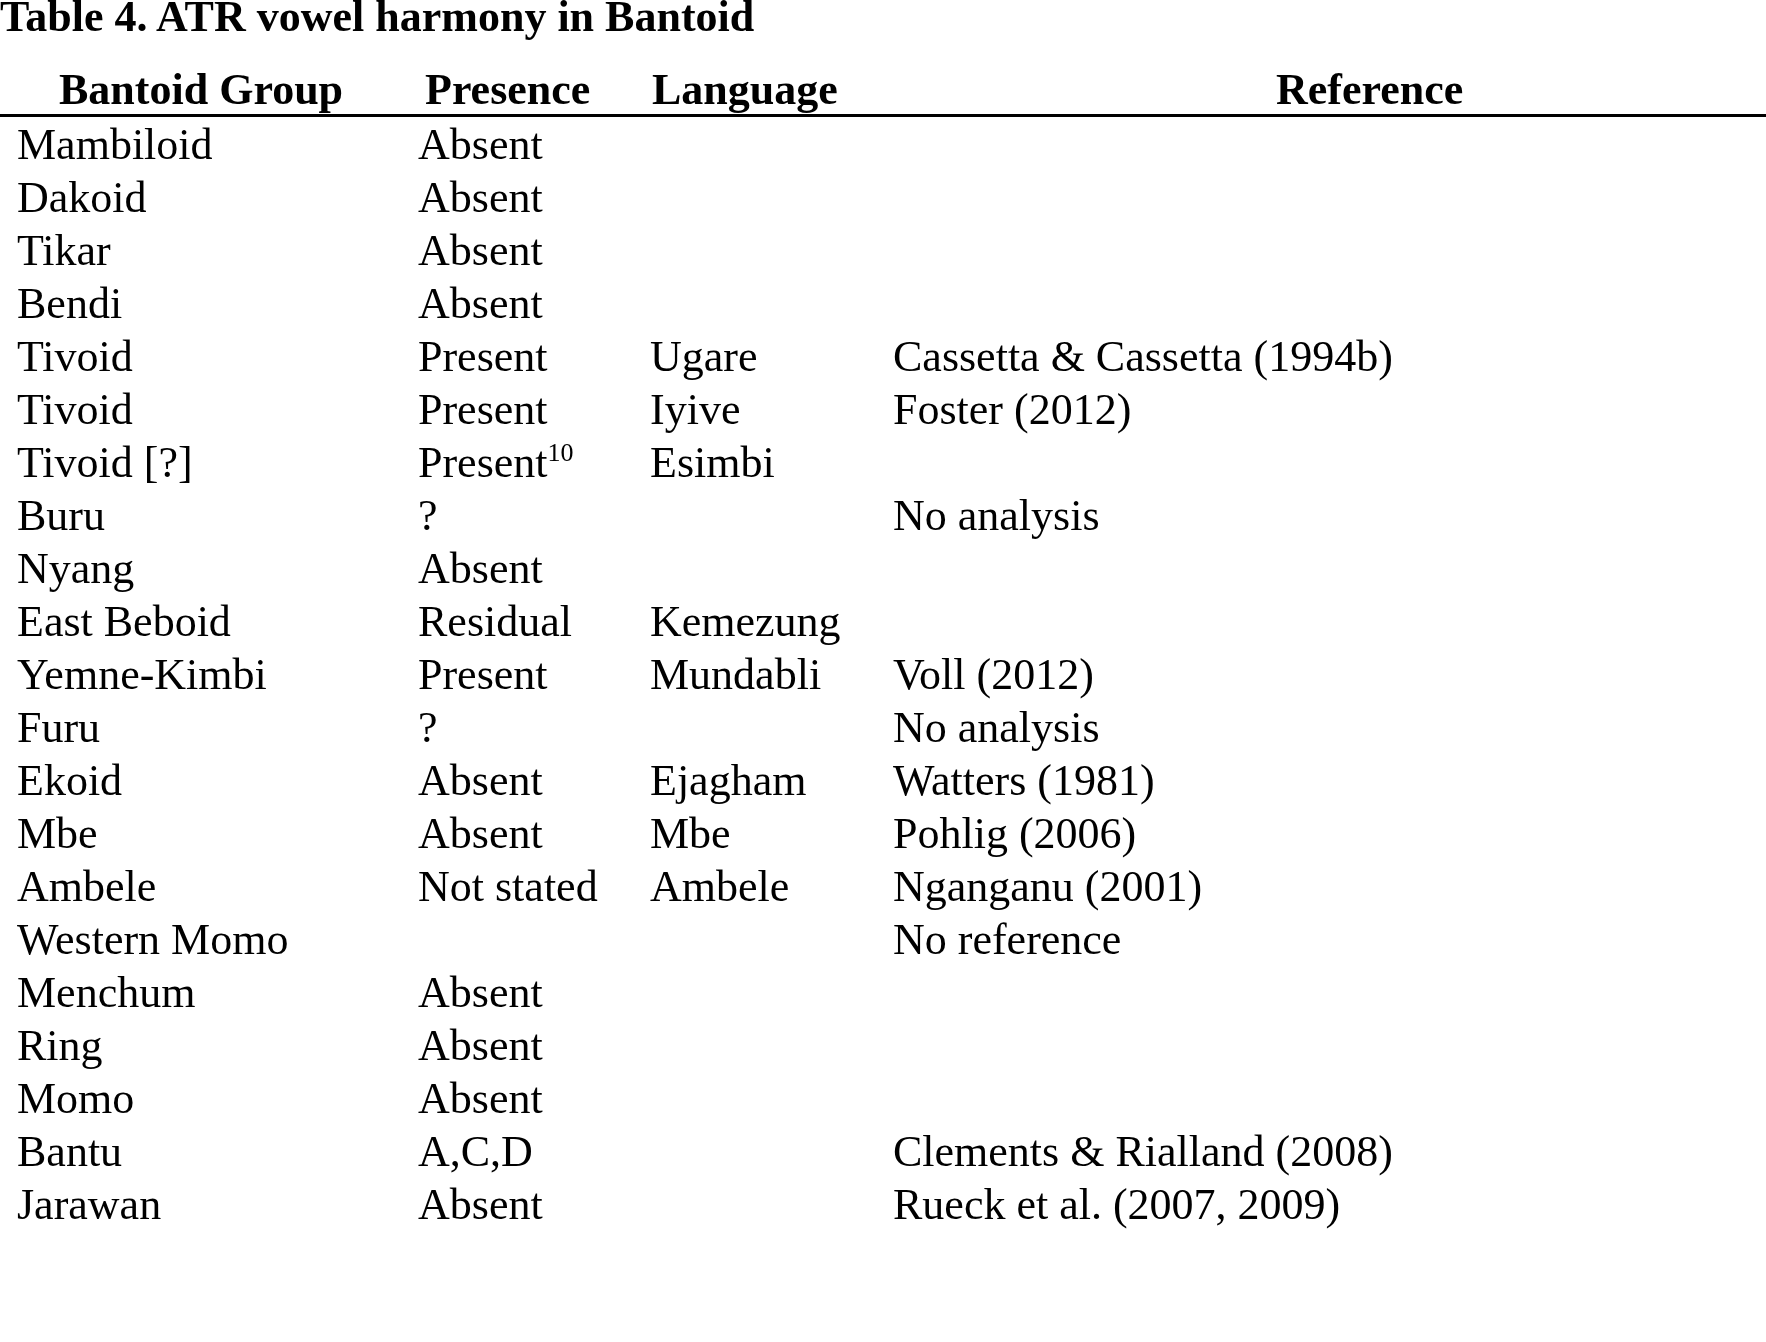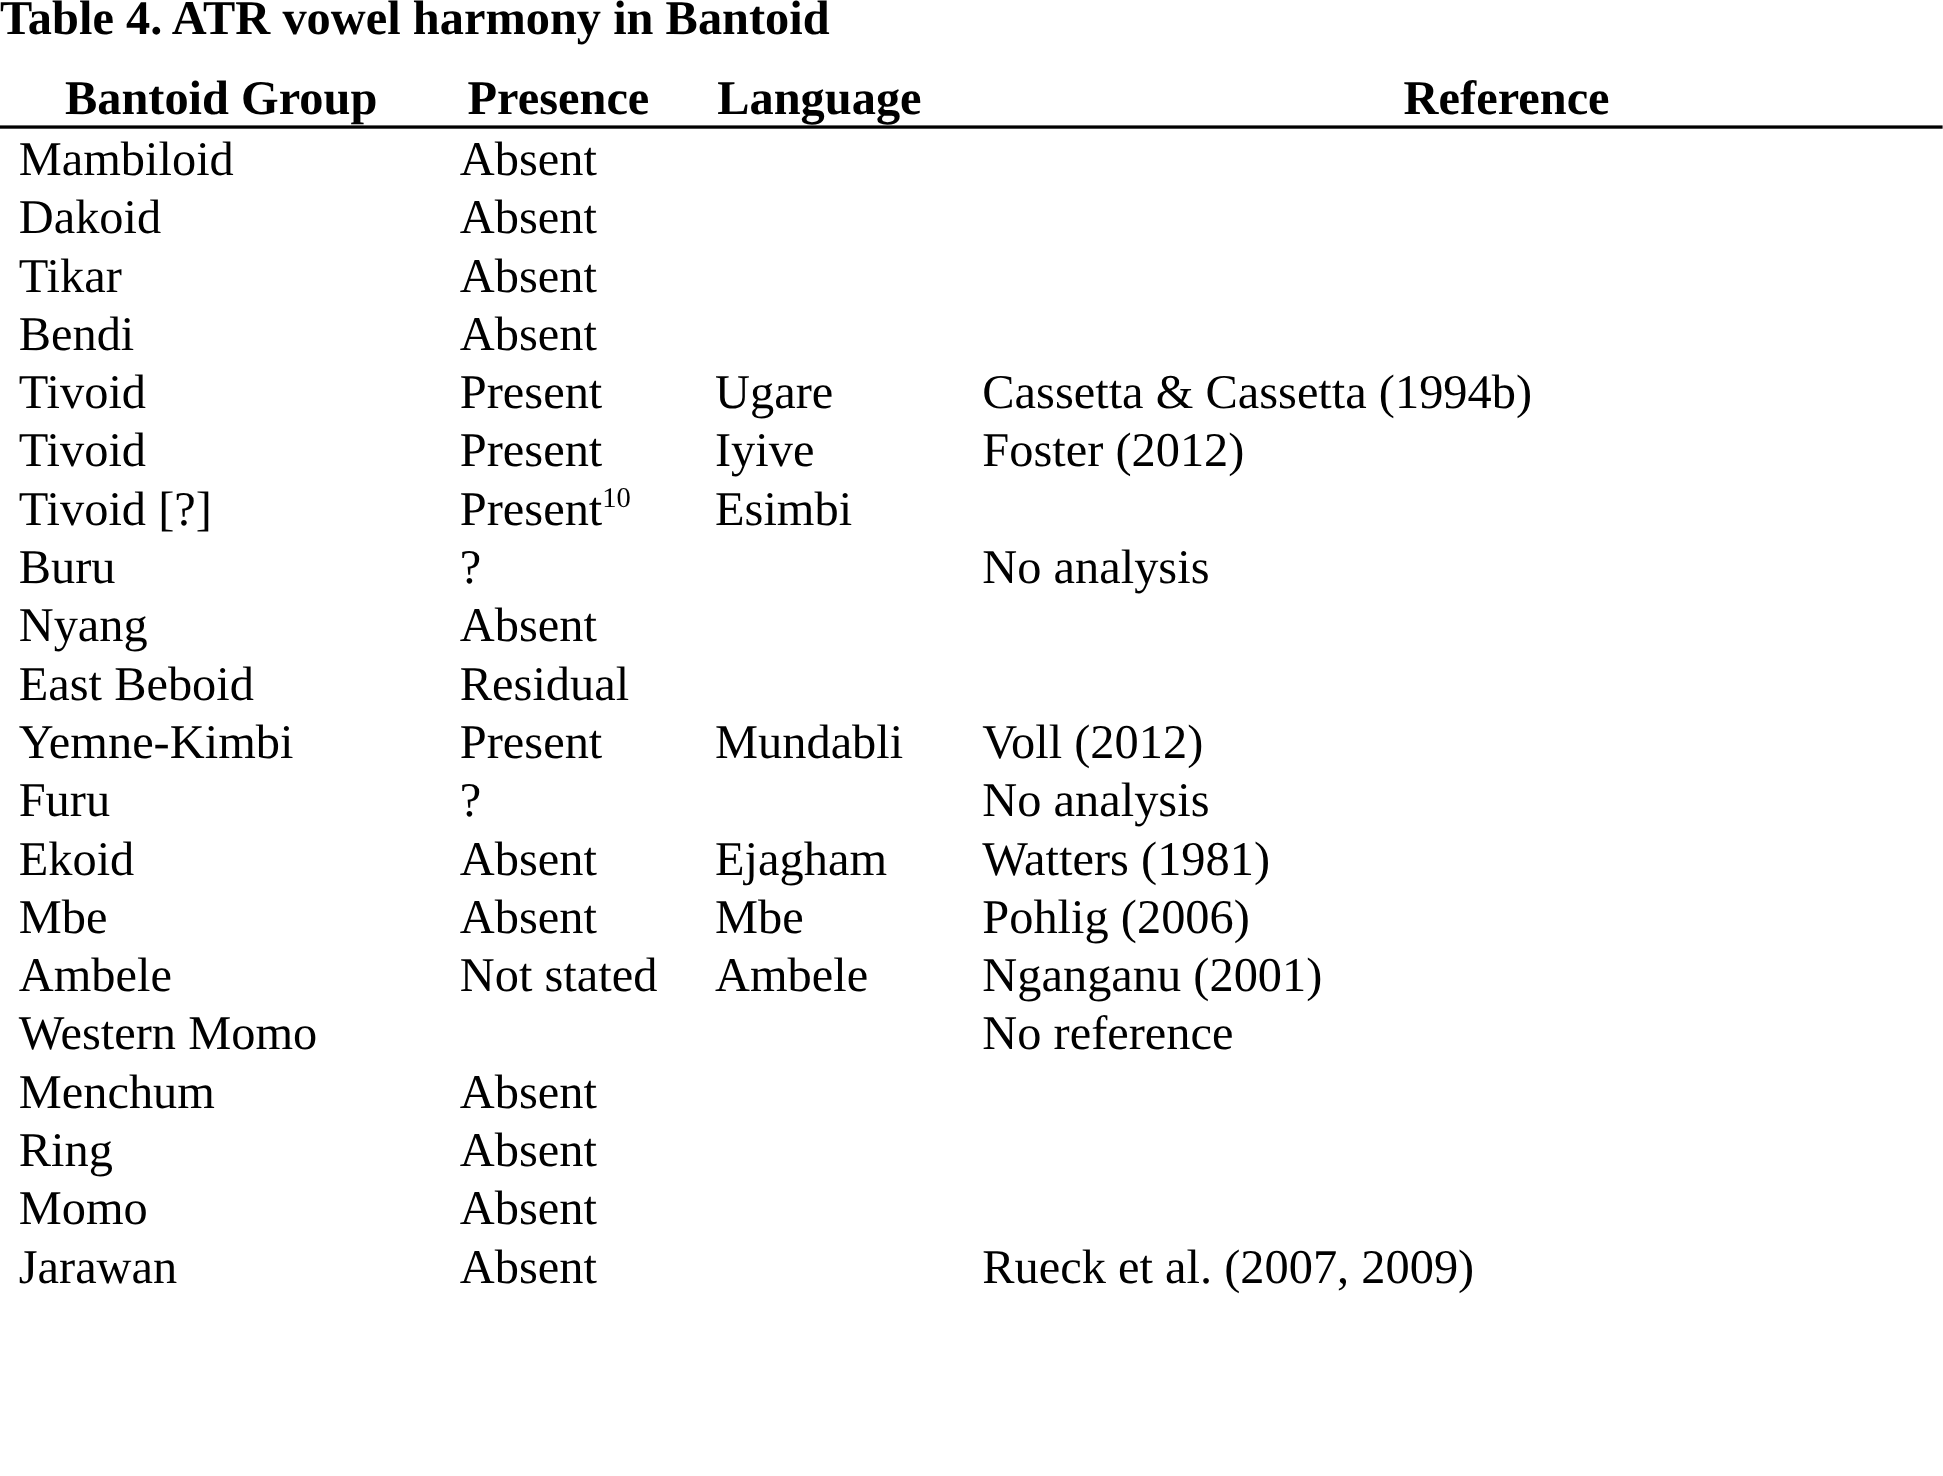--- a/index.html
+++ b/index.html
@@ -89,20 +89,21 @@
     </div>
     <div class="row">
       <div class="cell c1"><span>Nyang</span></div>
       <div class="cell c2"><span>Absent</span><sup></sup></div>
       <div class="cell c3"><span></span></div>
       <div class="cell c4"><span></span></div>
     </div>
     <div class="row">
       <div class="cell c1"><span>East Beboid</span></div>
       <div class="cell c2"><span>Residual</span><sup></sup></div>
+      <div class="cell c3"><span>Kemezung</span></div>
     </div>
     <div class="row">
       <div class="cell c1"><span>Yemne-Kimbi</span></div>
       <div class="cell c2"><span>Present</span><sup></sup></div>
       <div class="cell c3"><span>Mundabli</span></div>
       <div class="cell c4"><span>Voll (2012)</span></div>
     </div>
     <div class="row">
       <div class="cell c1"><span>Furu</span></div>
       <div class="cell c2"><span>?</span><sup></sup></div>
@@ -145,18 +146,24 @@
       <div class="cell c3"><span></span></div>
       <div class="cell c4"><span></span></div>
     </div>
     <div class="row">
       <div class="cell c1"><span>Momo</span></div>
       <div class="cell c2"><span>Absent</span><sup></sup></div>
       <div class="cell c3"><span></span></div>
       <div class="cell c4"><span></span></div>
     </div>
     <div class="row">
+      <div class="cell c1"><span>Bantu</span></div>
+      <div class="cell c2"><span>A,C,D</span><sup></sup></div>
+      <div class="cell c3"><span></span></div>
+      <div class="cell c4"><span>Clements &amp; Rialland (2008)</span></div>
+    </div>
+    <div class="row">
       <div class="cell c1"><span>Jarawan</span></div>
       <div class="cell c2"><span>Absent</span><sup></sup></div>
       <div class="cell c3"><span></span></div>
       <div class="cell c4"><span>Rueck et al. (2007, 2009)</span></div>
     </div>
   </div>
 
 </body></html>

